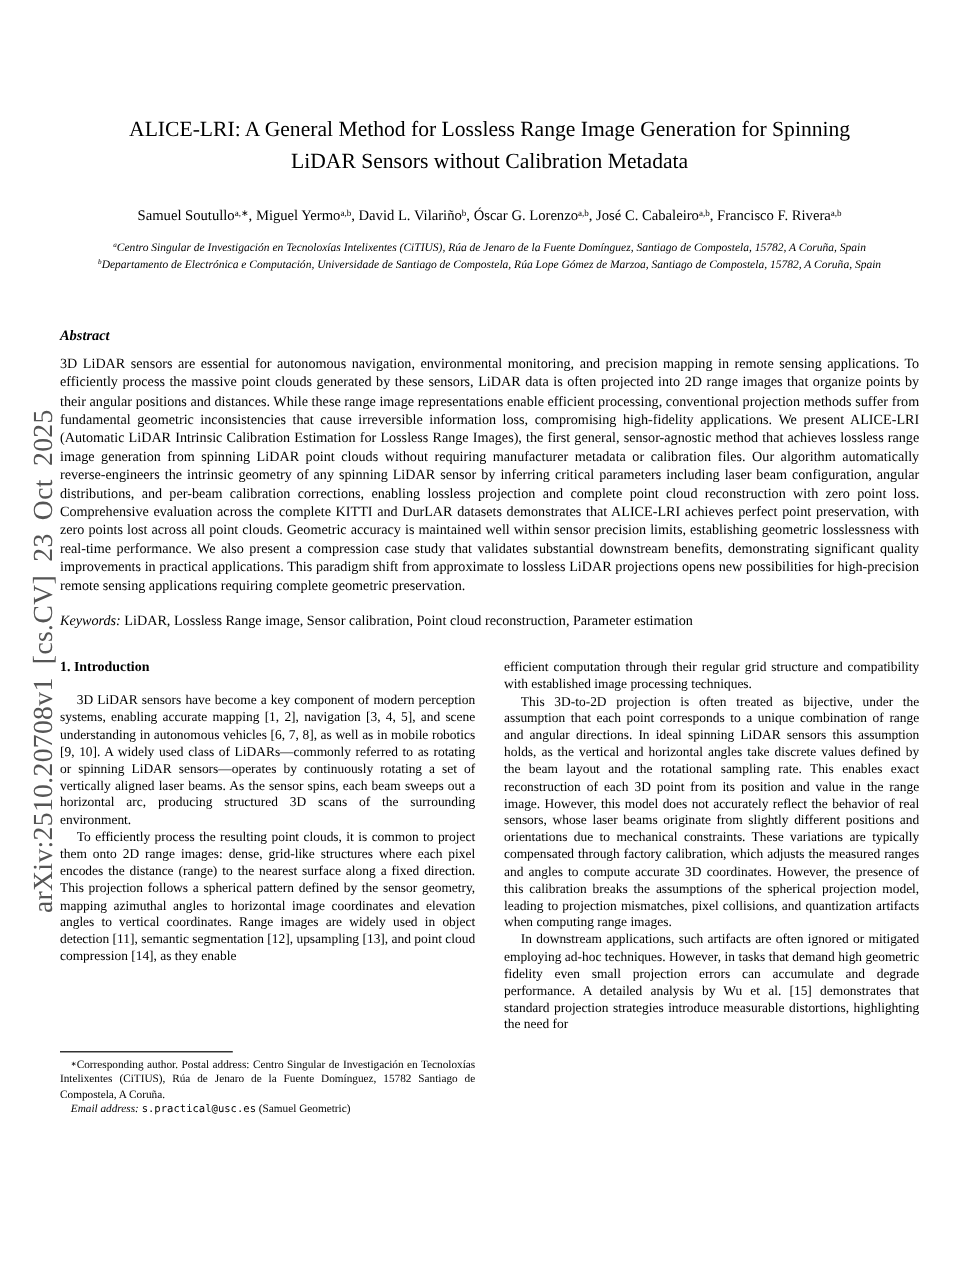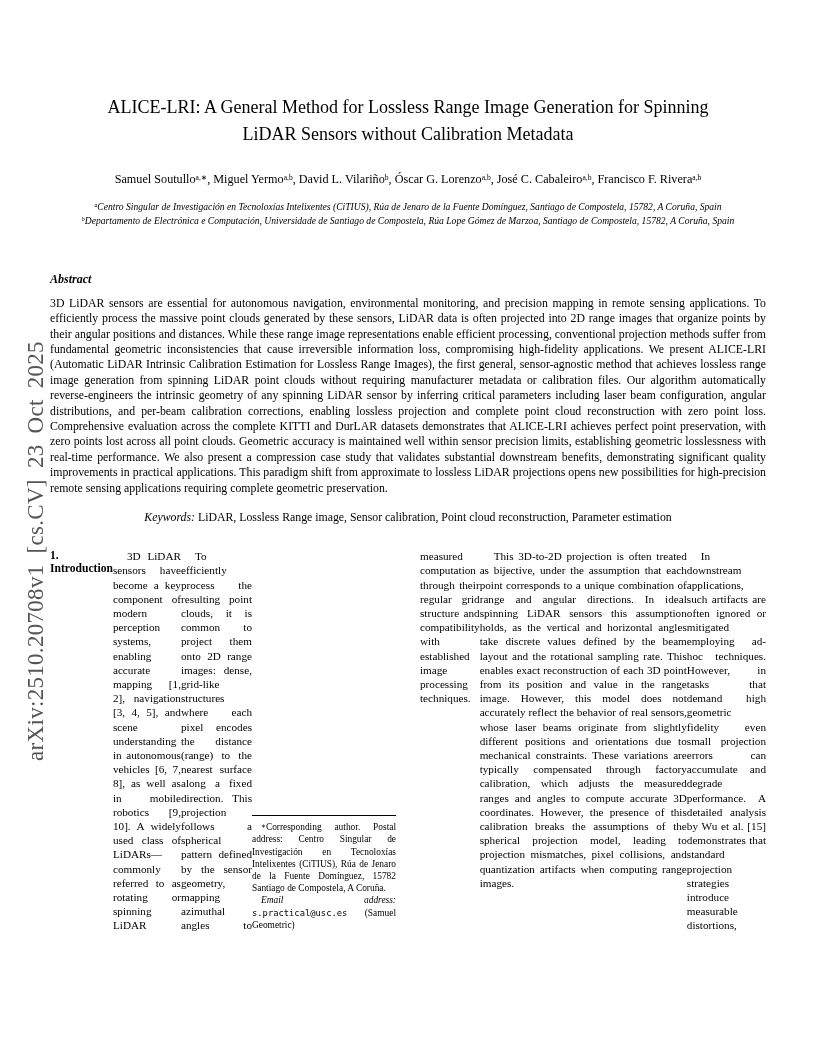--- a/index.html
+++ b/index.html
@@ -73,36 +73,35 @@
     font-size: 11.8px;
     line-height: 15.4px;
     text-align: justify;
     hyphens: auto;
   }
 
   
   .keywords {
     margin-top: 14px;
     font-size: 11.8px;
-    text-align: center;
   }
   .kw-label { font-style: italic; }
 
   
   .columns {
     margin-top: 24px;
     display: flex;
     gap: 24px;
     height: 382px;
     overflow: hidden;
   }
   .col {
     width: 346px;
     display: flex;
-    flex-direction: row;
+    flex-direction: column;
   }
   .sec-heading {
     font-size: 11.6px;
     font-weight: bold;
     margin-bottom: 15px;
   }
   .body-par {
     font-size: 11.2px;
     line-height: 14.2px;
     text-align: justify;
@@ -162,21 +161,21 @@
         <p class="body-par indent">To efficiently process the resulting point clouds, it is common to project them onto 2D range images: dense, grid-like structures where each pixel encodes the distance (range) to the nearest surface along a fixed direction. This projection follows a spherical pattern defined by the sensor geometry, mapping azimuthal angles to horizontal image coordinates and elevation angles to vertical coordinates. Range images are widely used in object detection [11], semantic segmentation [12], upsampling [13], and point cloud compression [14], as they enable</p>
 
         <div class="footnote">
           <div class="footnote-rule"></div>
           <p class="fn-par"><sup>∗</sup><span>Corresponding author. Postal address: Centro Singular de Investigación en Tecnoloxías Intelixentes (CiTIUS), Rúa de Jenaro de la Fuente Domínguez, 15782 Santiago de Compostela, A Coruña.</span></p>
           <p class="fn-par"><em>Email address:</em> <span class="mono">s.practical@usc.es</span> <span>(Samuel Geometric)</span></p>
         </div>
       </div>
 
       <div class="col">
-        <p class="body-par">measured computation through their regular grid structure and compatibility with established image processing techniques.</p>
+        <p class="body-par">efficient computation through their regular grid structure and compatibility with established image processing techniques.</p>
         <p class="body-par indent">This 3D-to-2D projection is often treated as bijective, under the assumption that each point corresponds to a unique combination of range and angular directions. In ideal spinning LiDAR sensors this assumption holds, as the vertical and horizontal angles take discrete values defined by the beam layout and the rotational sampling rate. This enables exact reconstruction of each 3D point from its position and value in the range image. However, this model does not accurately reflect the behavior of real sensors, whose laser beams originate from slightly different positions and orientations due to mechanical constraints. These variations are typically compensated through factory calibration, which adjusts the measured ranges and angles to compute accurate 3D coordinates. However, the presence of this calibration breaks the assumptions of the spherical projection model, leading to projection mismatches, pixel collisions, and quantization artifacts when computing range images.</p>
         <p class="body-par indent">In downstream applications, such artifacts are often ignored or mitigated employing ad-hoc techniques. However, in tasks that demand high geometric fidelity even small projection errors can accumulate and degrade performance. A detailed analysis by Wu et al. [15] demonstrates that standard projection strategies introduce measurable distortions, highlighting the need for</p>
       </div>
 
     </div>
 
   </div>
 </div>
 
 </body></html>

